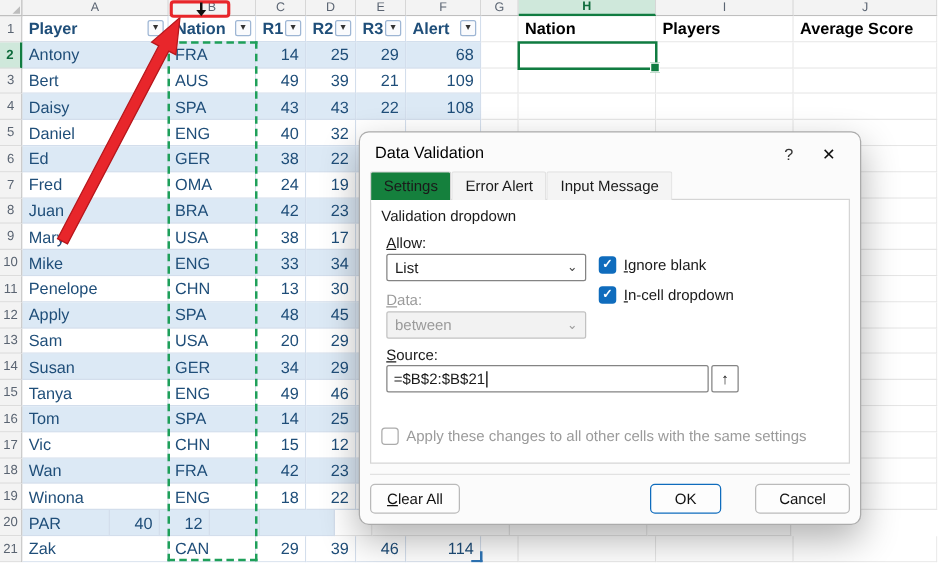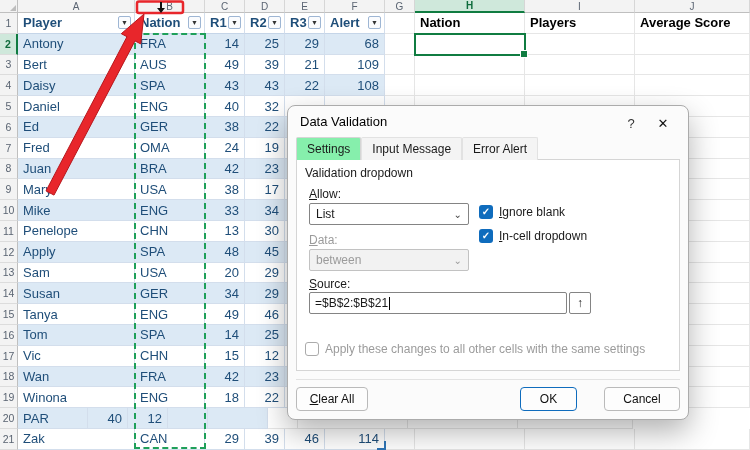--- a/index.html
+++ b/index.html
@@ -32,21 +32,21 @@
   #tablehandle{position:absolute;left:377px;top:441px;width:7px;height:7px;border-right:2px solid #2E75B6;border-bottom:2px solid #2E75B6;z-index:4;}
   #annot{position:absolute;inset:0;z-index:40;pointer-events:none;}
 
   
   .dialog{position:absolute;left:287px;top:105px;width:400px;height:313px;background:#FBFBFB;border:1px solid #ABABAB;border-radius:8px;box-shadow:0 12px 30px rgba(0,0,0,.30);z-index:20;font-size:12px;color:#1a1a1a;}
   .dlg-title-text{position:absolute;left:12px;top:8px;font-size:13px;color:#000000;}
   .dlg-help{position:absolute;right:46px;top:7px;width:22px;height:20px;display:flex;align-items:center;justify-content:center;font-size:13px;color:#333;}
   .dlg-close{position:absolute;right:12px;top:7px;width:26px;height:20px;display:flex;align-items:center;justify-content:center;font-size:13px;color:#111;}
   .dlg-tabs{position:absolute;left:8px;top:31px;height:23px;display:flex;z-index:2;}
   .tab{padding:4px 10px 0;font-size:12px;border:1px solid #E2E2E2;border-bottom:none;background:#F4F4F4;border-radius:2px 2px 0 0;color:#1a1a1a;}
-  .tab.active{background:#86efac;border-color:#D5D5D5;position:relative;}
+  .tab.active{background:#15803d;border-color:#D5D5D5;position:relative;}
   .tab.active::after{content:"";position:absolute;left:0;right:0;bottom:-2px;height:2px;background:#fff;}
   .dlg-pane{position:absolute;left:8px;right:8px;top:53px;height:210px;border:1px solid #D5D5D5;background:#fff;}
   .grouplabel{position:absolute;left:8px;top:6px;color:#1a1a1a;}
   .lbl{position:absolute;font-size:12px;}
   .lbl.disabled{color:#9B9B9B;}
   .allow-lbl{left:12px;top:27px;}
   .data-lbl{left:12px;top:73px;}
   .source-lbl{left:12px;top:117px;}
   .combo{position:absolute;display:flex;justify-content:space-between;align-items:center;padding:0 6px;border:1px solid #848484;background:#fff;box-sizing:border-box;font-size:12px;border-radius:2px;}
   .combo .chev{font-size:10px;color:#444;}
@@ -392,22 +392,22 @@
     <div id="tablehandle"></div>
   </div>
 
   <div class="dialog">
     <span class="dlg-title-text">Data Validation</span>
     <span class="dlg-help">?</span>
     <span class="dlg-close">✕</span>
 
     <div class="dlg-tabs">
       <div class="tab active">Settings</div>
+      <div class="tab">Error Alert</div>
       <div class="tab">Input Message</div>
-      <div class="tab">Error Alert</div>
     </div>
 
     <div class="dlg-pane">
       <div class="grouplabel">Validation dropdown</div>
 
       <div class="lbl allow-lbl"><span class="u">A</span><span>llow:</span></div>
       <div class="combo allow-combo">
         <span>List</span>
         <span class="chev">⌄</span>
       </div>

